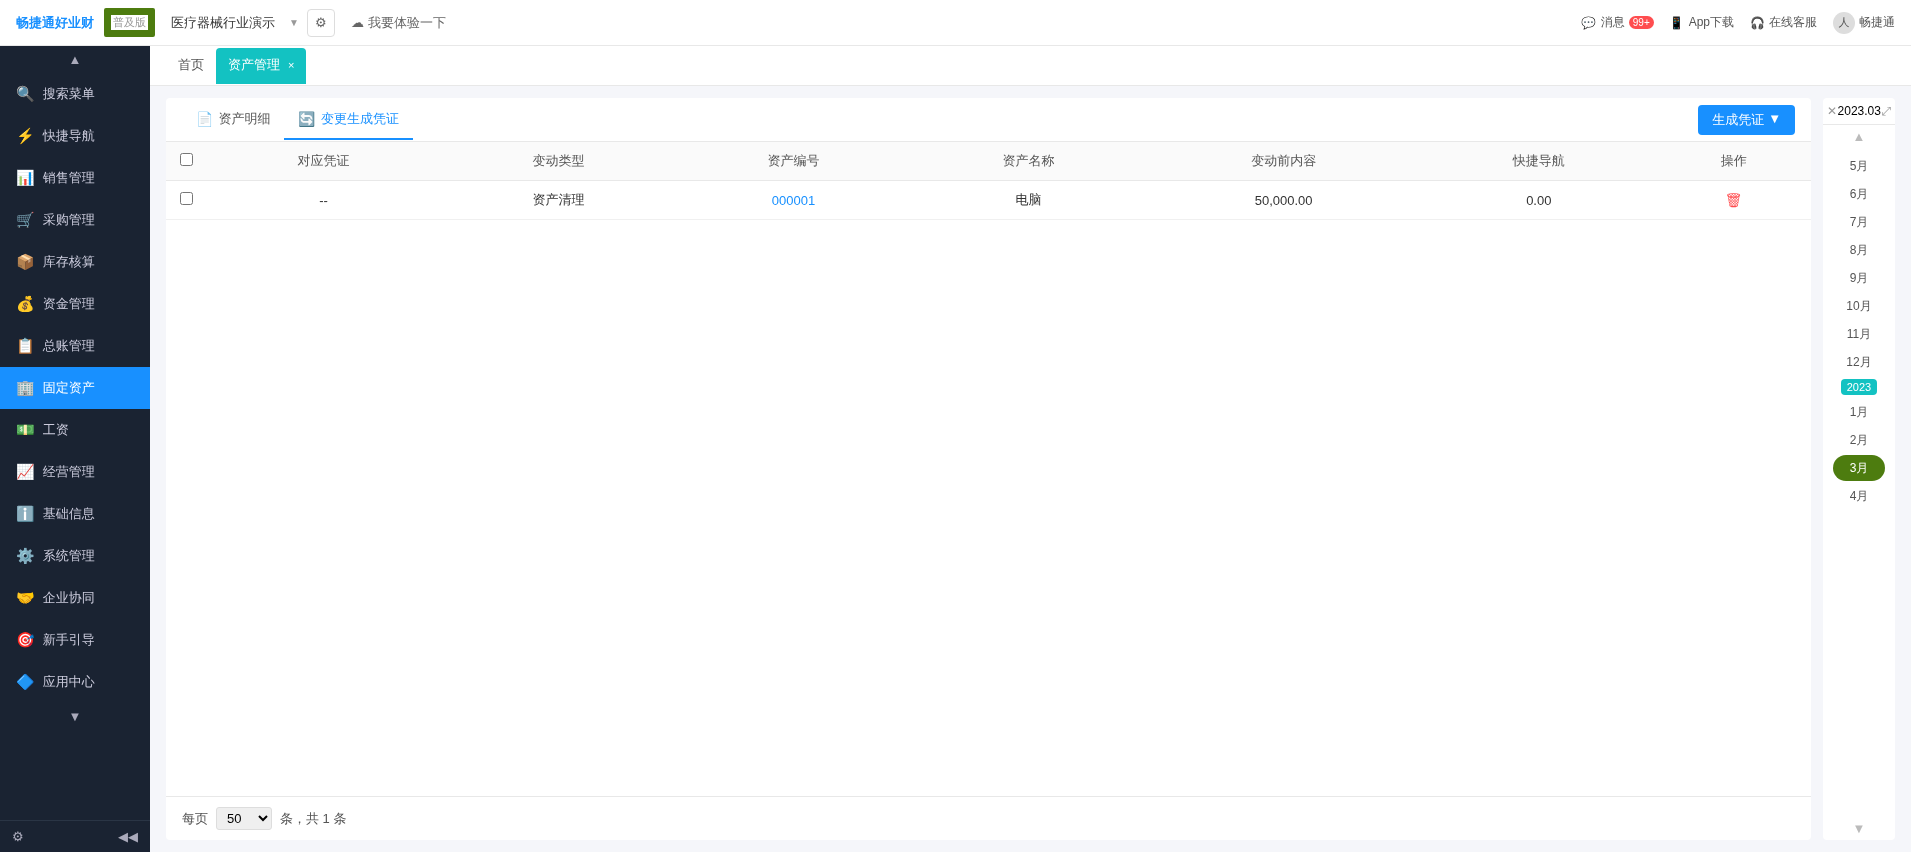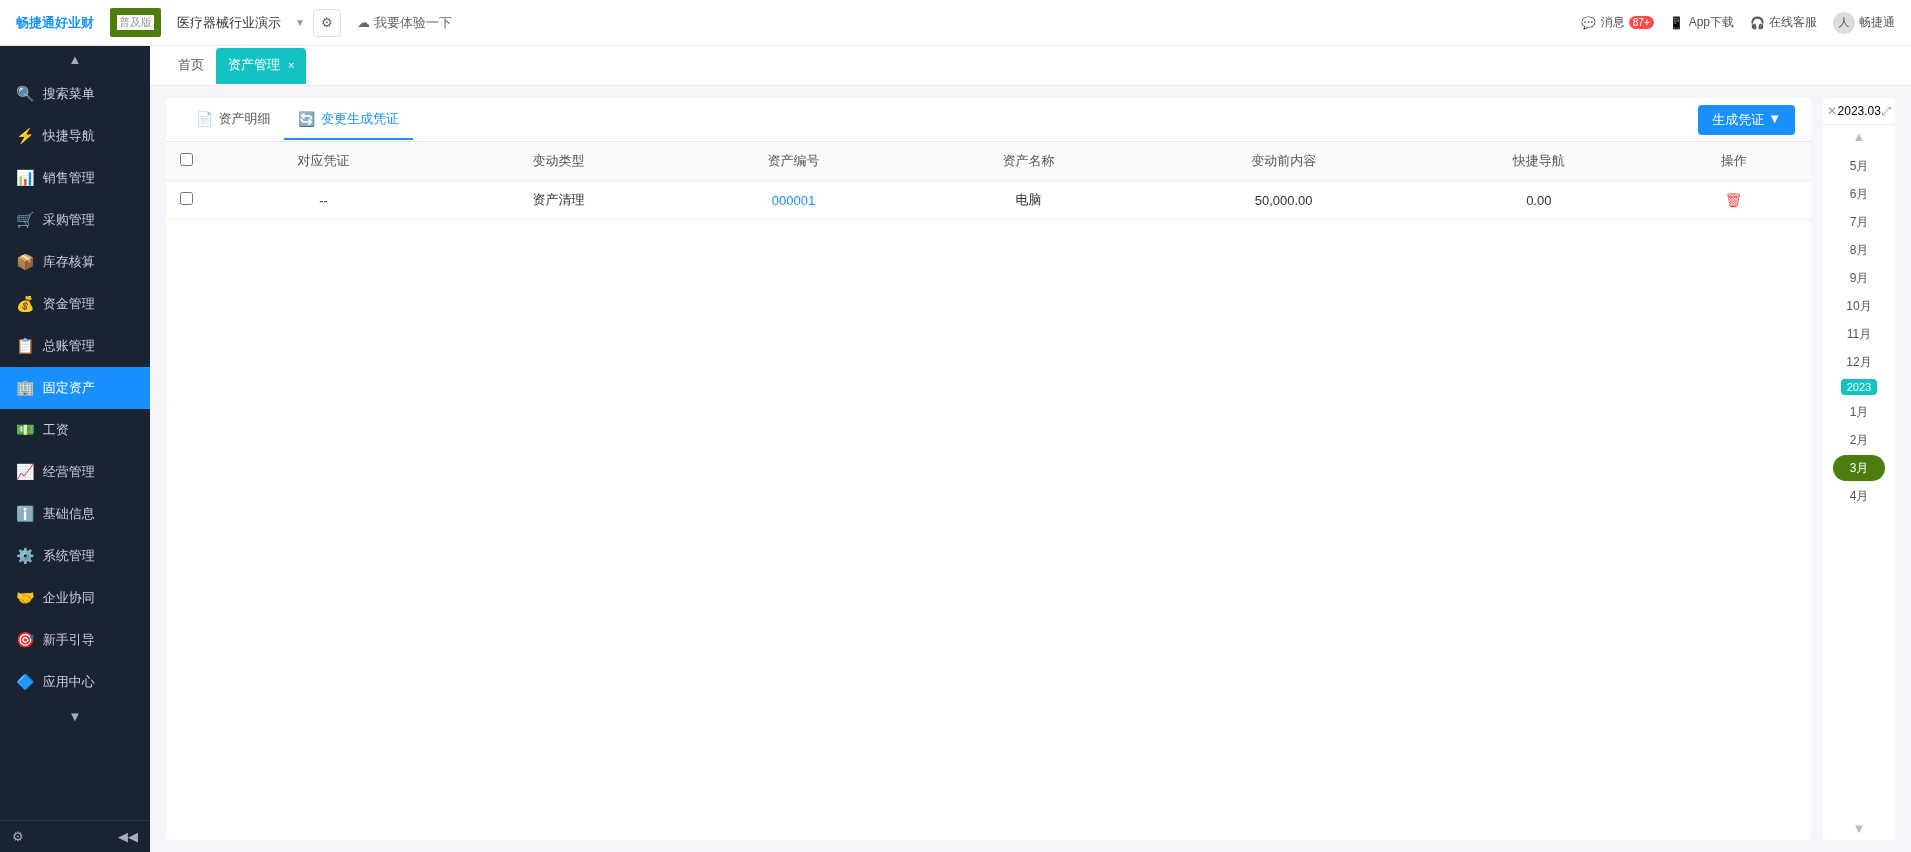--- a/index.html
+++ b/index.html
@@ -290,41 +290,41 @@
     .cal-scroll-top, .cal-scroll-bottom {
       display: flex; align-items: center; justify-content: center;
       padding: 4px; color: #bbb; cursor: pointer;
     }
   </style>
 </head>
 <body>
 
 <div class="top-header">
   <div class="top-header-left">
-    <div class="sidebar-logo" style="background:transparent; border:none; padding:0; margin-right:8px; flex-direction:row; align-items:center; gap:16px;">
+    <div class="sidebar-logo" style="background:transparent; border:none; padding:0; margin-right:8px; flex-direction:row; align-items:center; gap:10px;">
       <span style="color:#1890ff; font-weight:bold; font-size:13px;">畅捷通好业财</span>
       <span style="color:#999; font-size:11px; border:7px solid #4d7c0f; border-radius:2px; padding:0 2px;">普及版</span>
     </div>
     <div class="company-selector">
       <span>医疗器械行业演示</span>
       <span style="font-size:10px; color:#999;">▼</span>
     </div>
     <div class="gear-btn">
       <span>⚙</span>
     </div>
     <div class="feedback-btn">
       <span>☁</span>
       <span>我要体验一下</span>
     </div>
   </div>
   <div class="top-header-right">
     <div class="top-right-item">
       <span>💬</span>
       <span>消息</span>
-      <span class="badge">87+</span>
+      <span class="badge">99+</span>
     </div>
     <div class="top-right-item">
       <span>📱</span>
       <span>App下载</span>
     </div>
     <div class="top-right-item">
       <span>🎧</span>
       <span>在线客服</span>
     </div>
     <div class="top-right-item">
@@ -469,20 +469,30 @@
                 <td>50,000.00</td>
                 <td>0.00</td>
                 <td>
                   <button class="delete-btn">🗑</button>
                 </td>
               </tr>
             </tbody>
           </table>
         </div>
 
+        <div class="table-footer">
+          <span>每页</span>
+          <select class="page-size-select">
+            <option value="50">50</option>
+            <option value="10">10</option>
+            <option value="20">20</option>
+            <option value="100">100</option>
+          </select>
+          <span>条，共 1 条</span>
+        </div>
       </div>
 
       <div class="calendar-panel">
         <div class="calendar-header">
           <button class="cal-nav-btn">✕</button>
           <span style="font-size:12px;">2023.03</span>
           <button class="cal-nav-btn">⤢</button>
         </div>
         <div class="cal-scroll-top">▲</div>
         <div class="calendar-months">

